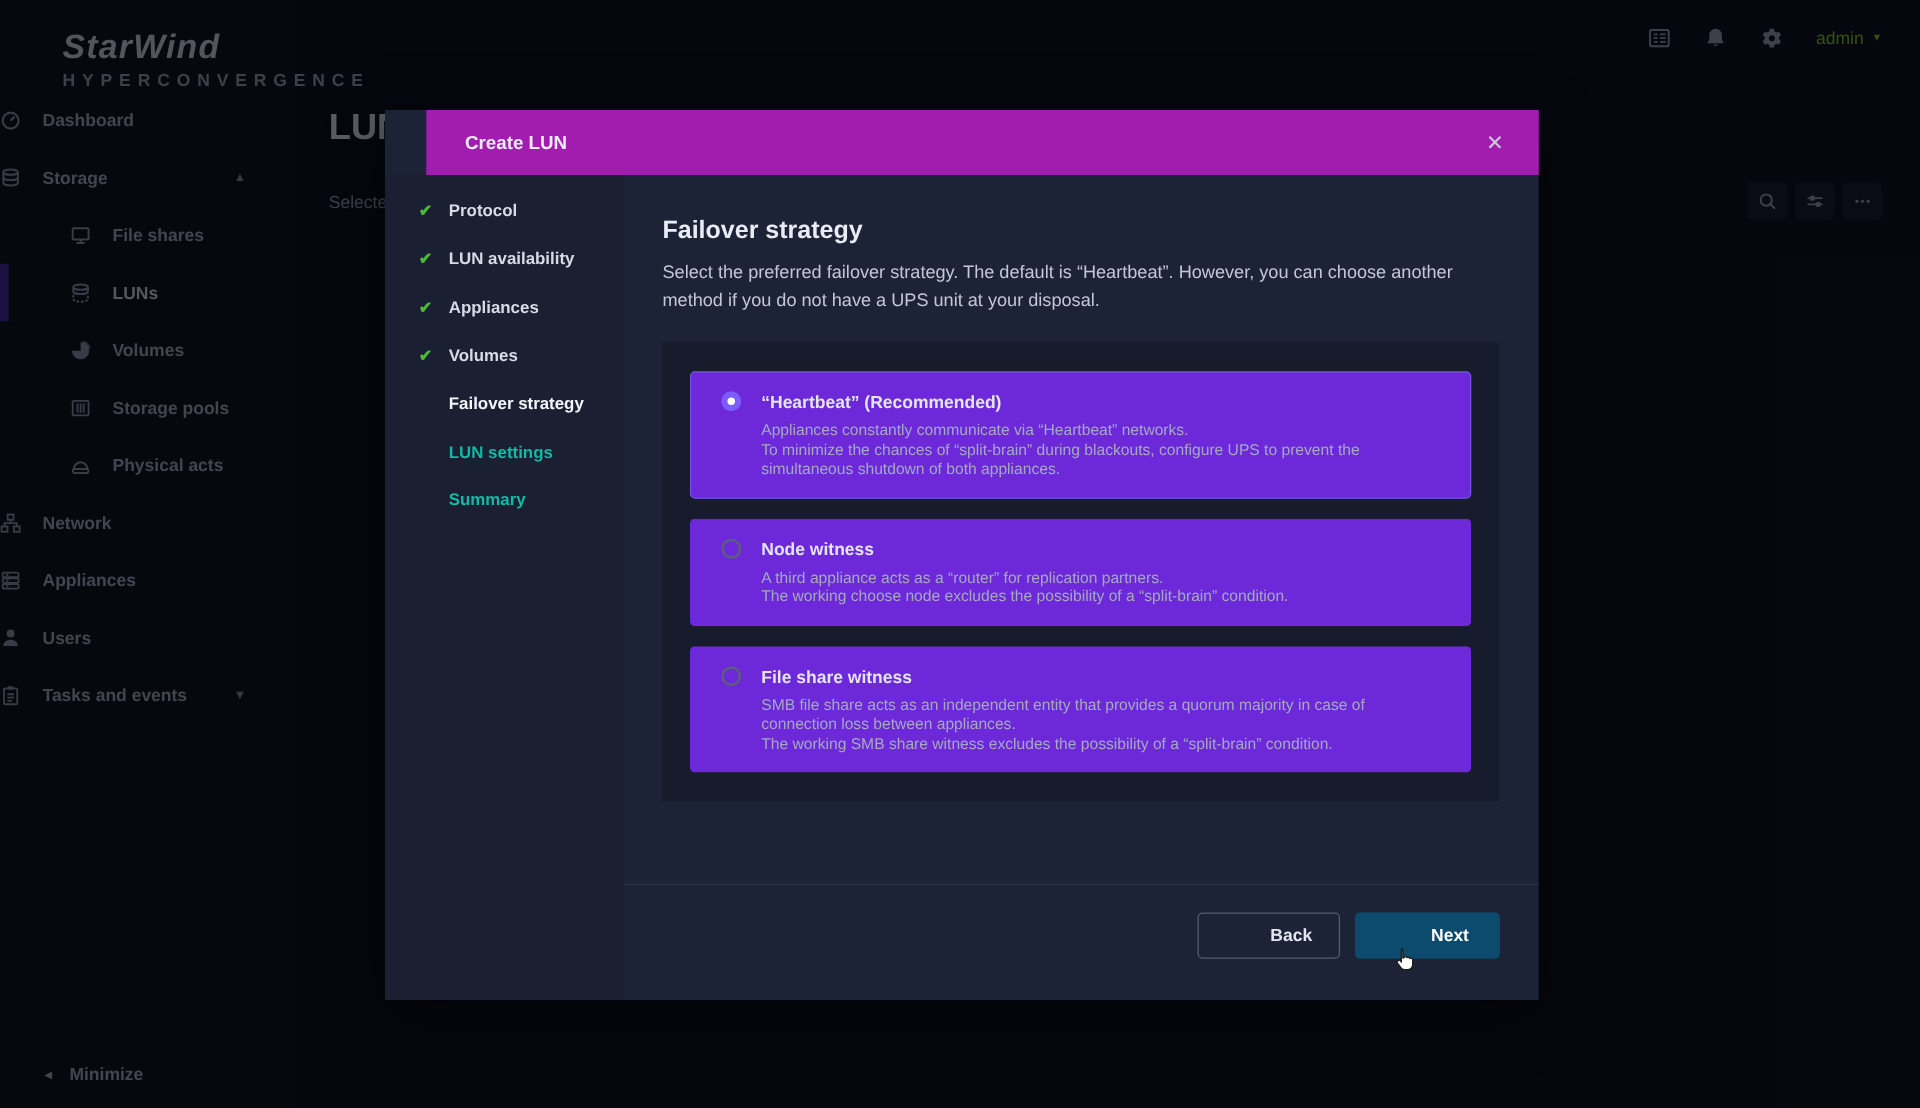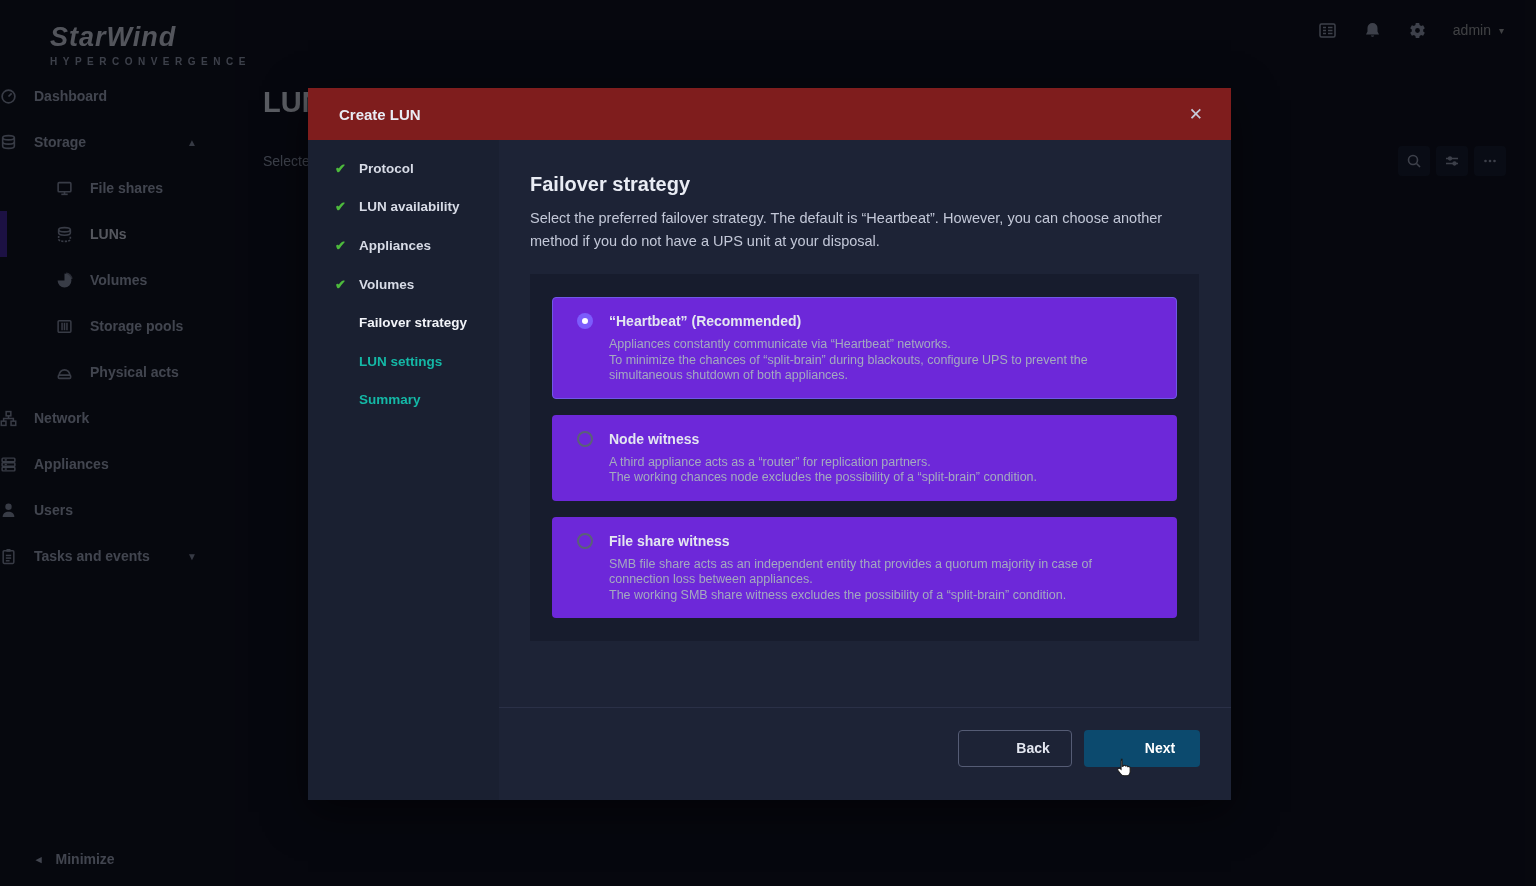--- a/index.html
+++ b/index.html
@@ -3,56 +3,56 @@
 <meta charset="utf-8">
 <style>
   * { margin:0; padding:0; box-sizing:border-box; }
   html,body { width:1536px; height:886px; overflow:hidden; }
   body { font-family:"Liberation Sans", sans-serif; background:#0b0d15; position:relative; color:#aab0c0; }
 
   
   .sidebar { position:absolute; left:0; top:0; width:235px; height:886px; background:#0c0e16; z-index:1; }
   .logo { position:absolute; left:50px; top:22px; }
   .logo-name { font-size:27px; font-weight:700; font-style:italic; color:#d4d8e2; letter-spacing:1px; }
-  .logo-tag { font-size:10px; letter-spacing:5.5px; color:#9aa0b2; margin-top:3px; font-weight:700; }
+  .logo-tag { font-size:14px; letter-spacing:5.5px; color:#9aa0b2; margin-top:3px; font-weight:700; }
 
   .nav { position:absolute; top:73px; left:0; width:235px; }
   .nav-item { position:relative; height:46px; display:flex; align-items:center; gap:17px;
               font-size:14px; font-weight:700; color:#a7adbf; cursor:pointer; }
   .nav-item.sub { padding-left:56px; }
   .nav-item.active { color:#d9dde8; }
   .nav-item.active::before { content:""; position:absolute; left:0; top:0; width:7px; height:46px; background:#4527a0; }
   .nav-item .chev { position:absolute; right:38px; font-size:10px; color:#8a90a3; }
   .nav-icon { width:17px; height:17px; flex:0 0 17px; color:#8f95a8; }
   .nav-icon svg { width:17px; height:17px; display:block; }
   .minimize { position:absolute; left:36px; bottom:12px; height:30px; display:flex; align-items:center; gap:14px;
               font-size:14px; font-weight:700; color:#a7adbf; cursor:pointer; }
   .minimize .tri { font-size:11px; }
 
   .topbar { position:absolute; left:235px; top:0; right:0; height:60px; z-index:1; }
   .topbar-right { position:absolute; right:32px; top:0; height:60px; display:flex; align-items:center; gap:26px; }
   .tb-icon { width:19px; height:19px; color:#9ba1b3; cursor:pointer; }
   .tb-icon svg { width:19px; height:19px; display:block; }
-  .tb-user { display:flex; align-items:center; gap:8px; font-size:14px; color:#a3a3a3; cursor:pointer; }
+  .tb-user { display:flex; align-items:center; gap:8px; font-size:14px; color:#84cc16; cursor:pointer; }
   .tb-user .chev { font-size:10px; }
 
   .main { position:absolute; left:235px; top:60px; right:0; bottom:0; z-index:1; }
   .page-title { position:absolute; left:28px; top:26px; font-size:29px; font-weight:700; color:#e6e9f2; }
   .selected-label { position:absolute; left:28px; top:93px; font-size:14px; color:#9aa0b3; }
   .toolbar { position:absolute; right:30px; top:86px; display:flex; gap:6px; }
   .tool-btn { width:32px; height:30px; border-radius:4px; background:#141828; display:flex; align-items:center;
               justify-content:center; color:#9ba1b3; cursor:pointer; }
   .tool-btn svg { width:16px; height:16px; display:block; }
 
   .overlay { position:absolute; inset:0; background:rgba(4,5,10,0.62); z-index:5; }
 
   
   .modal { position:absolute; left:308px; top:88px; width:923px; height:712px; background:#1d2336; z-index:10;
            box-shadow:0 12px 40px rgba(0,0,0,.5); display:flex; flex-direction:column; }
-  .modal-header { height:52px; background:#7f1d1d; display:flex; align-items:center; padding:0 24px 0 31px; flex:0 0 52px; }
+  .modal-header { height:52px; background:#a21caf; display:flex; align-items:center; padding:0 24px 0 31px; flex:0 0 52px;margin-left:33px; }
   .modal-title { font-size:15px; font-weight:700; color:#e9ecf4; }
   .modal-close { margin-left:auto; font-size:17px; color:#c6cbda; cursor:pointer; line-height:1; padding:4px; }
 
   .modal-body { flex:1; display:flex; min-height:0; }
   .steps { width:191px; flex:0 0 191px; background:#1a2031; padding-top:9px; }
   .step { height:38.6px; display:flex; align-items:center; padding-left:25px; gap:11px; font-size:13.5px; font-weight:700; }
   .step .mark { width:15px; flex:0 0 15px; text-align:center; }
   .step.done { color:#d7dbe6; }
   .step.done .mark { color:#4dba3c; font-size:13px; }
   .step.active { color:#f2f4f9; }
@@ -334,21 +334,21 @@
           </div>
         </div>
 
         <div class="option-card">
           <div class="opt-head">
             <span class="radio"></span>
             <span class="opt-title">Node witness</span>
           </div>
           <div class="opt-desc">
             <div>A third appliance acts as a “router” for replication partners.</div>
-            <div>The working chances node excludes the possibility of a “split-brain” condition.</div>
+            <div>The working choose node excludes the possibility of a “split-brain” condition.</div>
           </div>
         </div>
 
         <div class="option-card">
           <div class="opt-head">
             <span class="radio"></span>
             <span class="opt-title">File share witness</span>
           </div>
           <div class="opt-desc">
             <div>SMB file share acts as an independent entity that provides a quorum majority in case of connection loss between appliances.</div>

